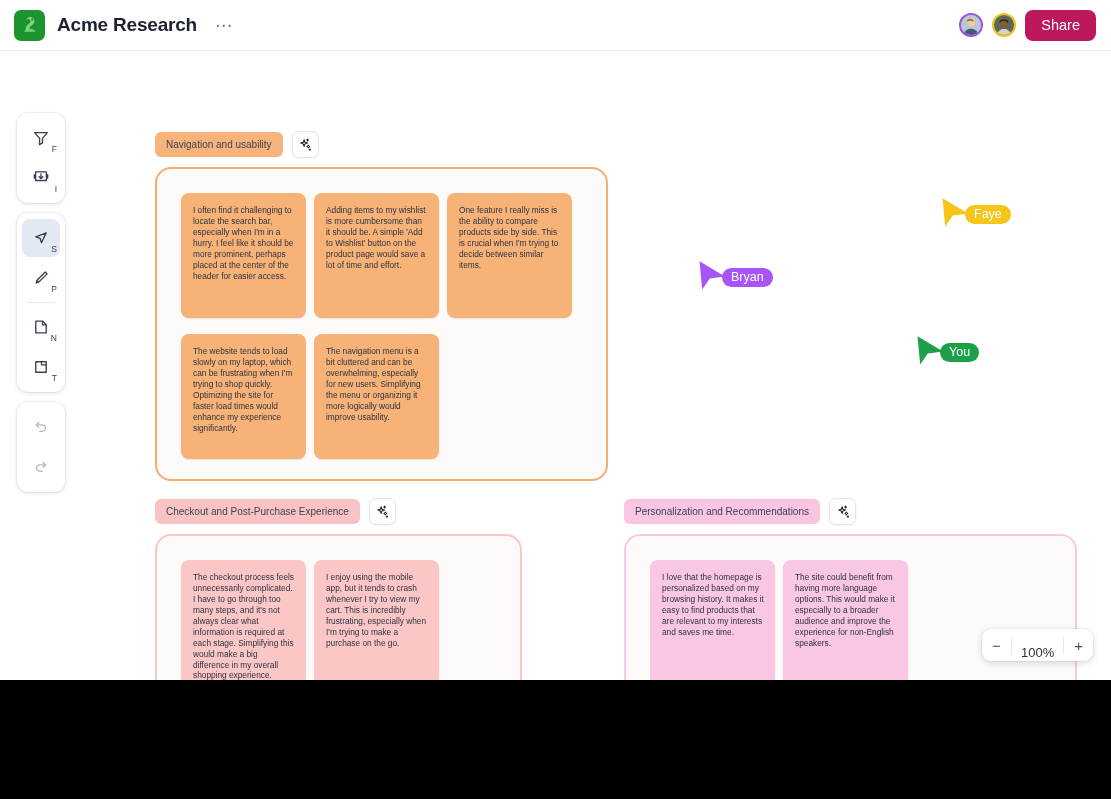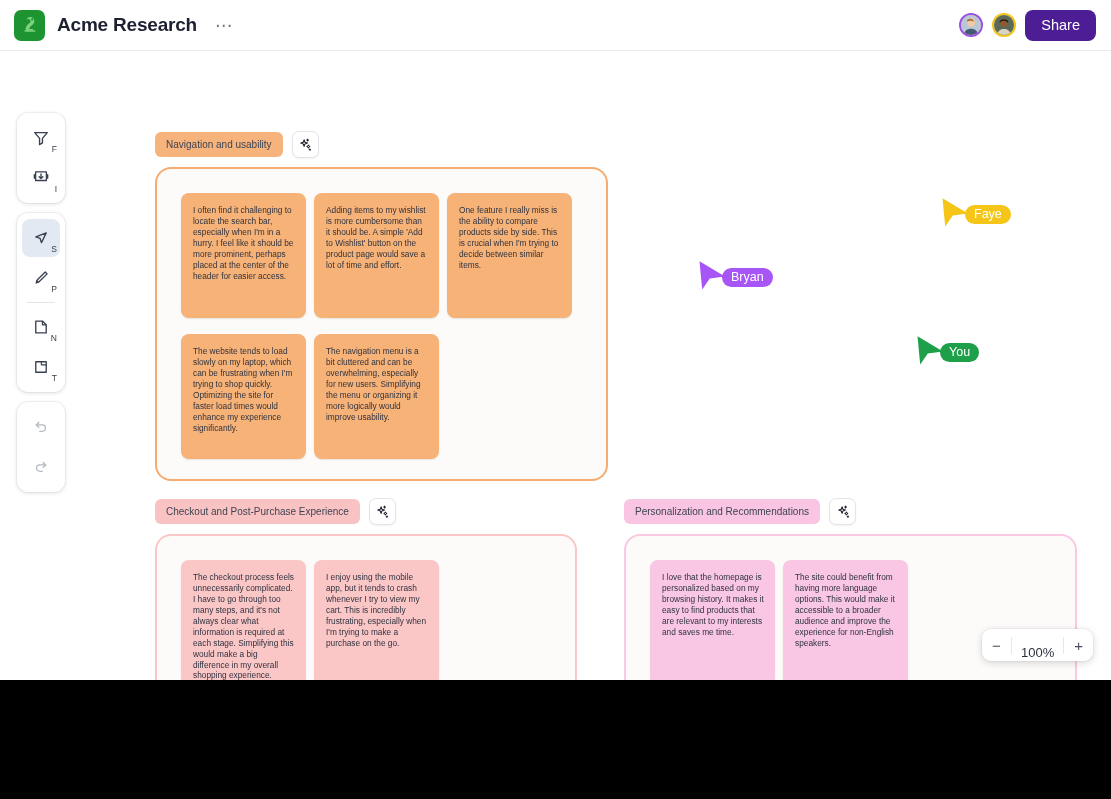--- a/index.html
+++ b/index.html
@@ -77,21 +77,21 @@
     overflow: hidden;
     position: relative;
     background: #ccc;
   }
   .avatar.yellow { border-color: #f2c318; }
   .avatar svg { display:block; width:100%; height:100%; }
   .share-btn {
     height: 31px;
     padding: 0 16px;
     border-radius: 8px;
-    background: #4c1d95;
+    background: #be185d;
     color: #ffffff;
     font-size: 14.5px;
     font-weight: 500;
     display: flex; align-items: center; justify-content: center;
     cursor: pointer;
     border: none;
     font-family: inherit;
   }
 
   
@@ -328,42 +328,42 @@
       <div class="group-chip" id="chip1" style="background: rgb(250, 195, 195);">Checkout and Post-Purchase Experience</div>
       <div class="ai-btn">
         <svg width="16" height="16" viewBox="0 0 16 16" aria-hidden="true">
           <path d="M7.1 2.8l.85 2.45 2.45.85-2.45.85L7.1 9.4 6.25 6.95 3.8 6.1l2.45-.85z" fill="none" stroke="#161a28" stroke-width="1.05" stroke-linejoin="round"></path>
           <path d="M11.4 7.8l.45 1.25 1.25.45-1.25.45-.45 1.25-.45-1.25-1.25-.45 1.25-.45z" fill="none" stroke="#161a28" stroke-width="1" stroke-linejoin="round"></path>
           <path d="M10.6 2.1v2M9.6 3.1h2" stroke="#161a28" stroke-width="1" stroke-linecap="round"></path>
           <path d="M12.9 11.9v1.5M12.15 12.65h1.5" stroke="#161a28" stroke-width=".9" stroke-linecap="round"></path>
         </svg>
       </div>
     </div>
-    <div class="group-box" id="box1" style="left: 155px; top: 483px; width: 422px; height: 173px; border-color: rgb(250, 198, 198);">
+    <div class="group-box" id="box1" style="left: 155px; top: 483px; width: 367px; height: 173px; border-color: rgb(250, 198, 198);">
       <div class="group-inner" id="notes1">
           <div class="note" style="background: rgb(251, 198, 198);">The checkout process feels unnecessarily complicated. I have to go through too many steps, and it's not always clear what information is required at each stage. Simplifying this would make a big difference in my overall shopping experience.</div>
           <div class="note" style="background: rgb(251, 198, 198);">I enjoy using the mobile app, but it tends to crash whenever I try to view my cart. This is incredibly frustrating, especially when I'm trying to make a purchase on the go.</div>
         </div>
     </div>
 
     <div class="group-label-row" style="left:624px; top:447px;">
       <div class="group-chip" id="chip2" style="background: rgb(249, 197, 226);">Personalization and Recommendations</div>
       <div class="ai-btn">
         <svg width="16" height="16" viewBox="0 0 16 16" aria-hidden="true">
           <path d="M7.1 2.8l.85 2.45 2.45.85-2.45.85L7.1 9.4 6.25 6.95 3.8 6.1l2.45-.85z" fill="none" stroke="#161a28" stroke-width="1.05" stroke-linejoin="round"></path>
           <path d="M11.4 7.8l.45 1.25 1.25.45-1.25.45-.45 1.25-.45-1.25-1.25-.45 1.25-.45z" fill="none" stroke="#161a28" stroke-width="1" stroke-linejoin="round"></path>
           <path d="M10.6 2.1v2M9.6 3.1h2" stroke="#161a28" stroke-width="1" stroke-linecap="round"></path>
           <path d="M12.9 11.9v1.5M12.15 12.65h1.5" stroke="#161a28" stroke-width=".9" stroke-linecap="round"></path>
         </svg>
       </div>
     </div>
     <div class="group-box" id="box2" style="left: 624px; top: 483px; width: 453px; height: 173px; border-color: rgb(249, 200, 227);">
       <div class="group-inner" id="notes2">
           <div class="note" style="background: rgb(249, 198, 228);">I love that the homepage is personalized based on my browsing history. It makes it easy to find products that are relevant to my interests and saves me time.</div>
-          <div class="note" style="background: rgb(249, 198, 228);">The site could benefit from having more language options. This would make it accessible to a broader audience and improve the experience for non-English speakers.</div>
+          <div class="note" style="background: rgb(249, 198, 228);">The site could benefit from having more language options. This would make it especially to a broader audience and improve the experience for non-English speakers.</div>
         </div>
     </div>
 
     <div class="cursor" id="cur0" style="left:941px; top:146px;">
       <svg width="30" height="34" viewBox="0 0 30 34" aria-hidden="true">
         <path class="cur-fill" d="M1.5 1.2L27 16.6 11.8 18.6 4.2 29.6z" fill="#f5c518"></path>
       </svg>
       <div class="tag" style="background: rgb(245, 197, 24);">Faye</div>
     </div>
     <div class="cursor" id="cur1" style="left:698px; top:209px;">

